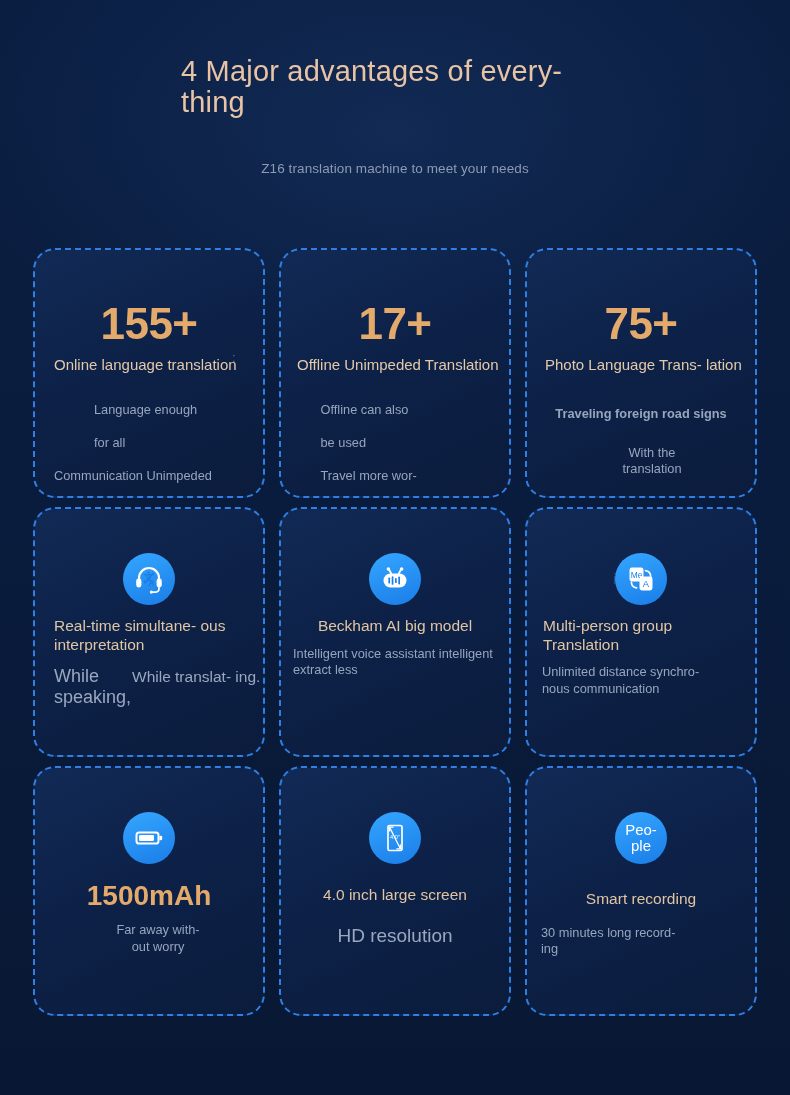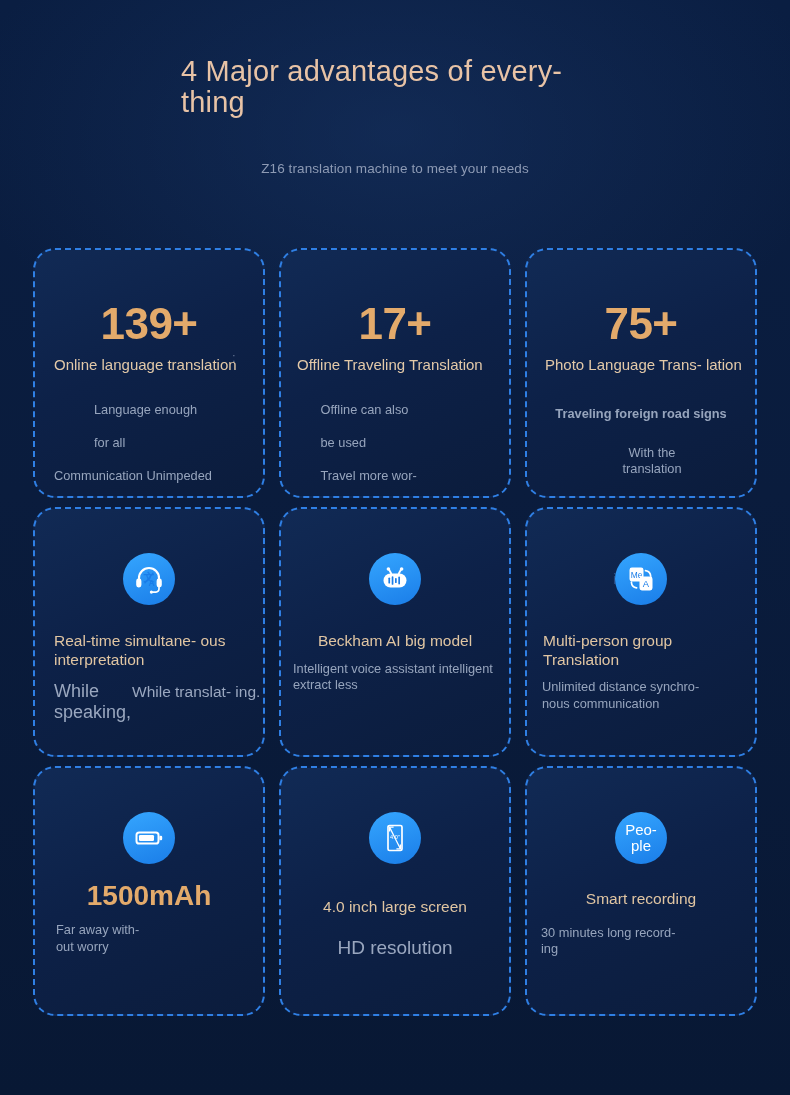--- a/index.html
+++ b/index.html
@@ -151,21 +151,21 @@
     font-size: 15px;
     line-height: 1.05;
     text-align: center;
     font-weight: 400;
   }
 
   .feat-title {
     color: #e0c5a2;
     font-size: 15.5px;
     line-height: 1.2;
-    margin-top: 27px;
+    margin-top: 12px;
     text-align: center;
     width: 100%;
   }
   .feat-body {
     color: #97a5bd;
     font-size: 12.8px;
     line-height: 1.3;
     margin-top: 10px;
     text-align: left;
     width: 100%;
@@ -219,25 +219,25 @@
   .big-stat {
     color: #e3aa6b;
     font-size: 28px;
     font-weight: bold;
     margin-top: 18px;
     line-height: 1;
     text-align: center;
     width: 100%;
   }
   .c7 .feat-body {
-    text-align: left;
+    text-align: center;
     margin-top: 12px;
     padding-left: 18px;
   }
-  .c8 .feat-title { margin-top: 34px; text-align: center; font-size: 15.5px; }
+  .c8 .feat-title { margin-top: 22px; text-align: center; font-size: 15.5px; }
   .c8 .big-muted {
     color: #9aa7bf;
     font-size: 19px;
     text-align: center;
     width: 100%;
     margin-top: 20px;
   }
   .c9 .feat-title { margin-top: 26px; }
   .c9 .feat-body  { margin-top: 16px; padding-left: 4px; }
 </style>
@@ -249,37 +249,37 @@
   <div class="header">
     <h1 class="title">4 Major advantages of every-
 thing</h1>
     <div class="subtitle">Z16 translation machine to meet your needs</div>
   </div>
 
   <div class="grid">
 
     <div class="card c1">
       <div class="card-inner">
-        <div class="stat-number">139+</div>
+        <div class="stat-number">155+</div>
         <div class="stat-heading">Online language
 translation</div>
         <div class="stat-body">
           <span class="ln-a">Language enough</span>
           <span class="ln-b">for all</span>
           <span class="ln-c">Communication Unimpeded</span>
           
         </div>
       </div>
       <div class="artifact-colon">:</div>
     </div>
 
     <div class="card c2">
       <div class="card-inner">
         <div class="stat-number">17+</div>
-        <div class="stat-heading">Offline Traveling
+        <div class="stat-heading">Offline Unimpeded
 Translation</div>
         <div class="stat-body">
           <span class="ln-a" style="display:block">Offline can also</span>
           <span class="ln-b" style="display:block">be used</span>
           <span class="ln-c" style="display:block">Travel more wor-</span>
           
         </div>
       </div>
     </div>
 

